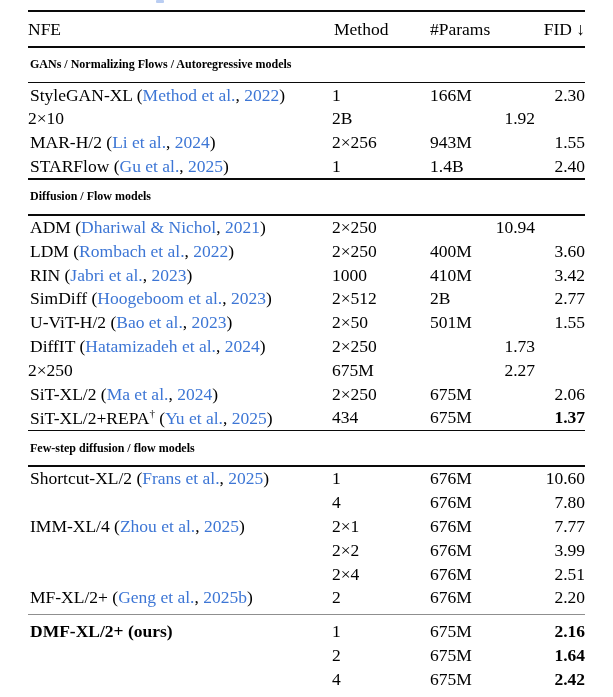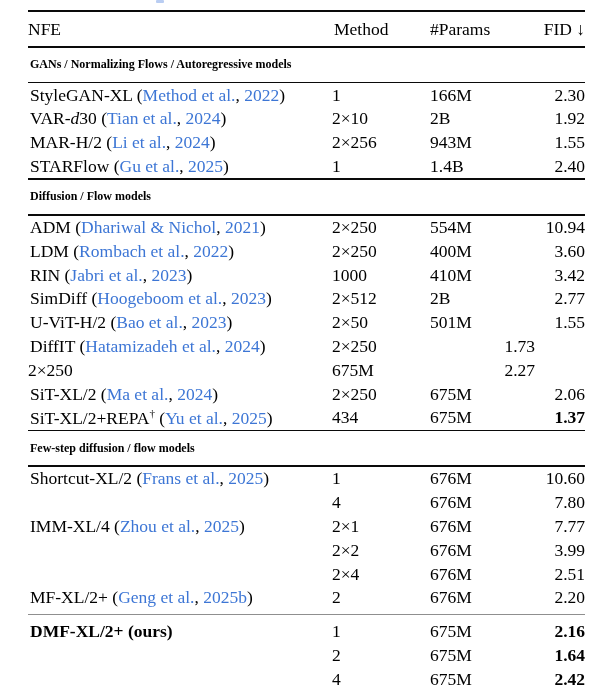--- a/index.html
+++ b/index.html
@@ -60,21 +60,20 @@
     <div id="tbody">
         <div class="section-header">GANs / Normalizing Flows / Autoregressive models</div>
         <div class="rule mid"></div>
         <div class="grid-row">
           <div class="cell c0"><span>StyleGAN-XL</span><span> (</span><span class="link">Method et al.</span><span>, </span><span class="link">2022</span><span>)</span></div>
           <div class="cell c1">1</div>
           <div class="cell c2">166M</div>
           <div class="cell c3">2.30</div>
         </div>
         <div class="grid-row">
-          <div class="cell c0"><span>VAR-</span><span class="it">d</span><span>30</span><span> (</span><span class="link">Tian et al.</span><span>, </span><span class="link">2024</span><span>)</span></div>
           <div class="cell c1">2×10</div>
           <div class="cell c2">2B</div>
           <div class="cell c3">1.92</div>
         </div>
         <div class="grid-row">
           <div class="cell c0"><span>MAR-H/2</span><span> (</span><span class="link">Li et al.</span><span>, </span><span class="link">2024</span><span>)</span></div>
           <div class="cell c1">2×256</div>
           <div class="cell c2">943M</div>
           <div class="cell c3">1.55</div>
         </div>
@@ -83,21 +82,20 @@
           <div class="cell c1">1</div>
           <div class="cell c2">1.4B</div>
           <div class="cell c3">2.40</div>
         </div>
         <div class="rule mid"></div>
         <div class="section-header">Diffusion / Flow models</div>
         <div class="rule mid"></div>
         <div class="grid-row">
           <div class="cell c0"><span>ADM</span><span> (</span><span class="link">Dhariwal &amp; Nichol</span><span>, </span><span class="link">2021</span><span>)</span></div>
           <div class="cell c1">2×250</div>
-          <div class="cell c2">554M</div>
           <div class="cell c3">10.94</div>
         </div>
         <div class="grid-row">
           <div class="cell c0"><span>LDM</span><span> (</span><span class="link">Rombach et al.</span><span>, </span><span class="link">2022</span><span>)</span></div>
           <div class="cell c1">2×250</div>
           <div class="cell c2">400M</div>
           <div class="cell c3">3.60</div>
         </div>
         <div class="grid-row">
           <div class="cell c0"><span>RIN</span><span> (</span><span class="link">Jabri et al.</span><span>, </span><span class="link">2023</span><span>)</span></div>

